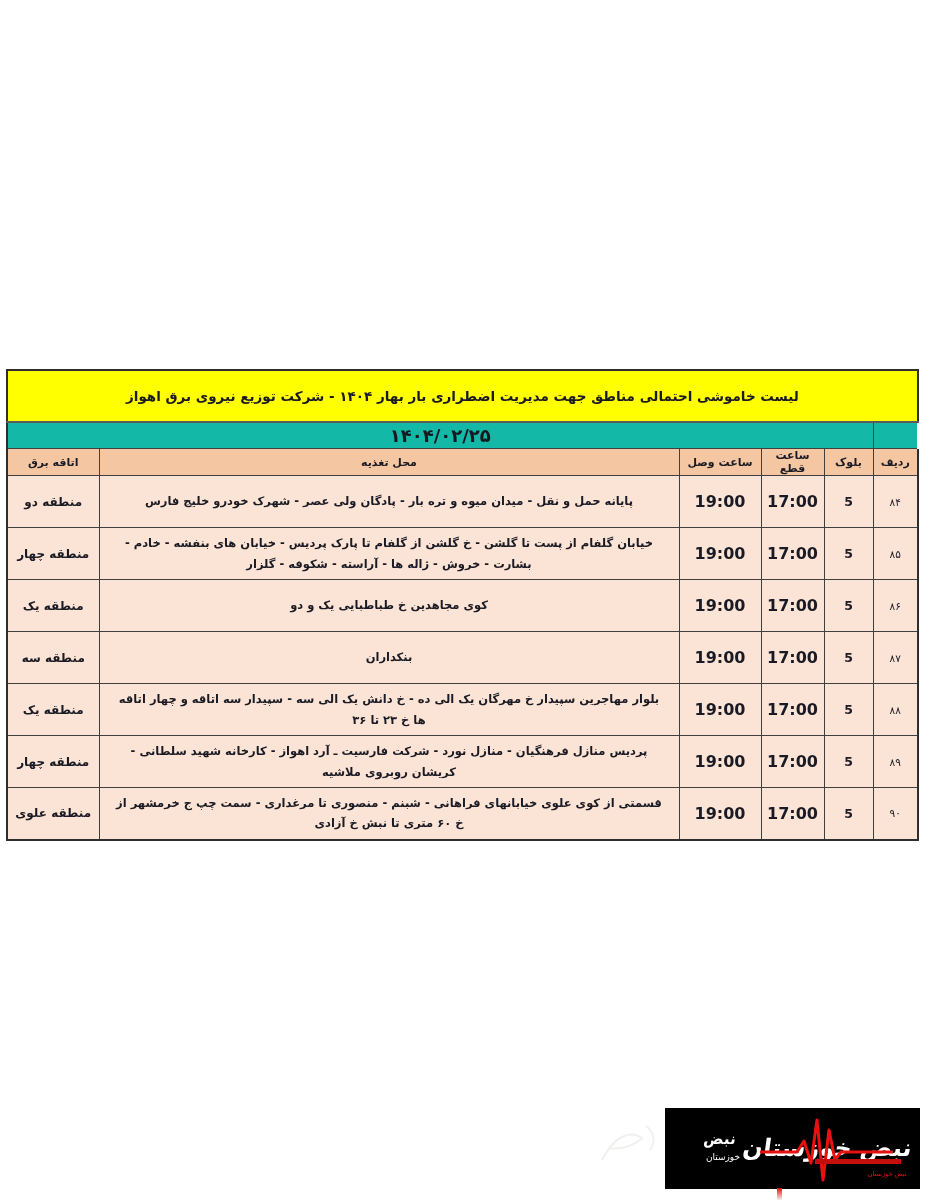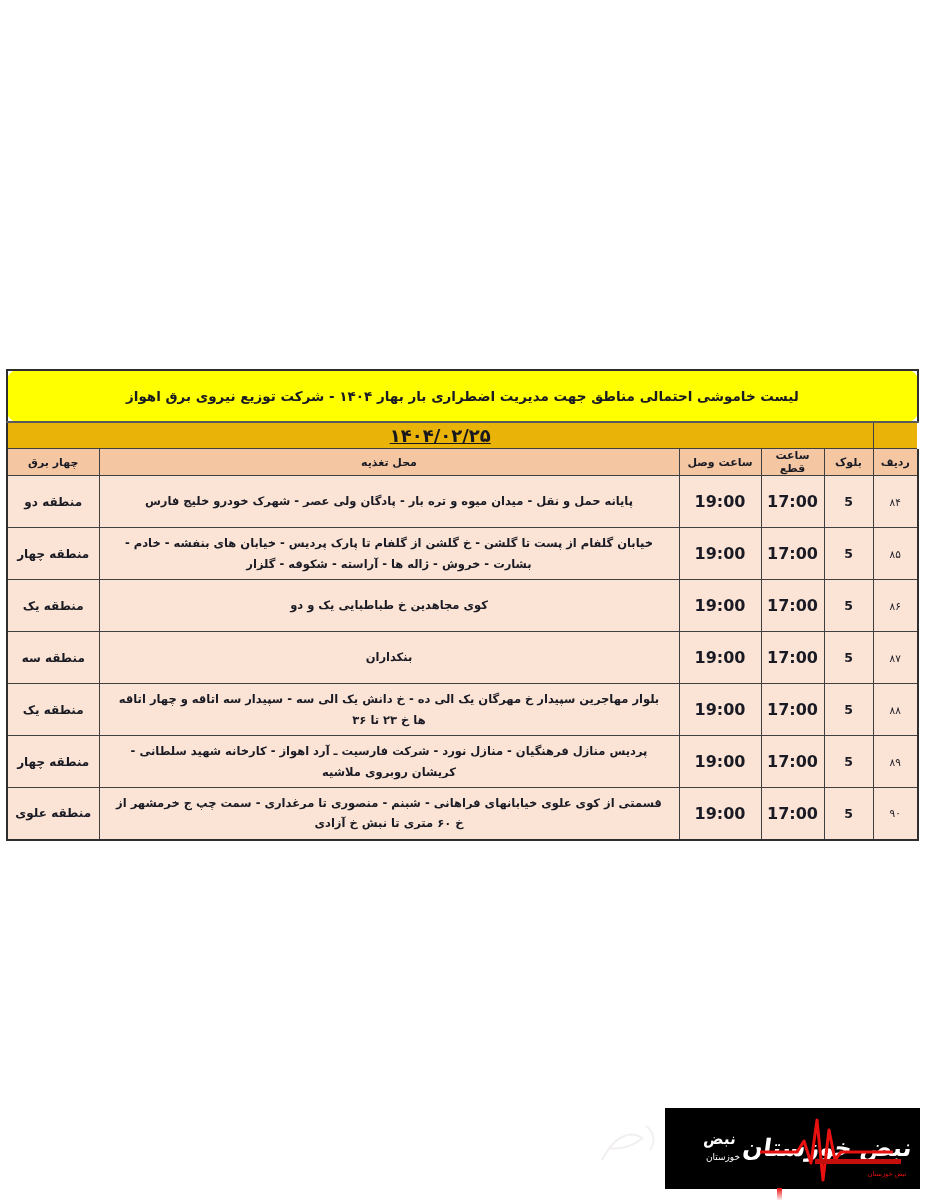--- a/index.html
+++ b/index.html
@@ -12,24 +12,24 @@
   table.outage{
     border-collapse:collapse;table-layout:fixed;width:911px;direction:rtl;
     border:2px solid #2e2e2e;
   }
   table.outage td{
     border:1px solid #3f3f3f;text-align:center;vertical-align:middle;
     color:#1a1a24;padding:0 3px;overflow:hidden;
   }
   
   tr.banner-yellow td{
-    background:#ffff00;height:50px;border-bottom:2px solid #5a5a5a;border-radius:11px;
+    background:#ffff00;height:50px;border-bottom:2px solid #5a5a5a;
   }
   .banner-title{color:#ff0000;font-weight:bold;font-size:13.5px;}
-  tr.banner-red td{background:#eab308;height:25px;text-decoration:underline;}
+  tr.banner-red td{background:#14b8a6;height:25px;}
   tr.banner-red td.date-cell{
     color:#17171f;font-weight:bold;font-size:18px;letter-spacing:1px;
   }
   tr.banner-red td.corner-cell{border-right:2px solid #ffffff;}
   
   tr.hdr td{
     background:#f4c7a2;font-weight:bold;font-size:11px;height:21px;
   }
   
   tr.data-row{height:52px;}
@@ -76,21 +76,21 @@
       <td class="corner-cell"></td>
       <td colspan="5" class="date-cell">۱۴۰۴/۰۲/۲۵</td>
     </tr>
 
     <tr class="hdr">
       <td>ردیف</td>
       <td>بلوک</td>
       <td>ساعت قطع</td>
       <td>ساعت وصل</td>
       <td>محل تغذیه</td>
-      <td>چهار برق</td>
+      <td>اتاقه برق</td>
     </tr>
 
     <tr class="data-row">
       <td class="c-rownum">۸۴</td>
       <td class="c-block">5</td>
       <td class="c-time">17:00</td>
       <td class="c-time">19:00</td>
       <td class="c-loc">پایانه حمل و نقل - میدان میوه و تره بار - پادگان ولی عصر - شهرک خودرو خلیج فارس</td>
       <td class="c-dept">منطقه دو</td>
     </tr>

